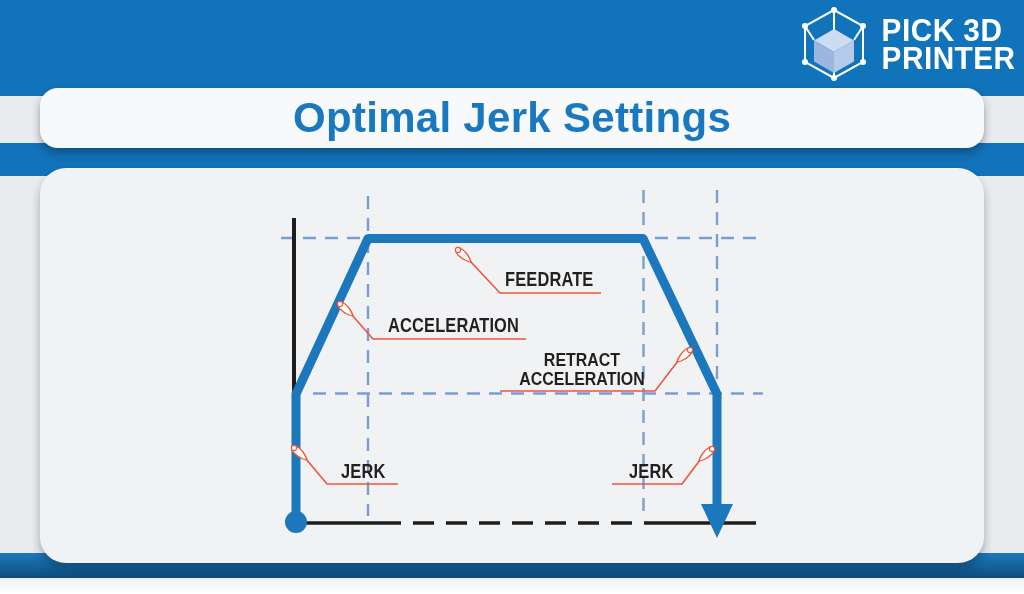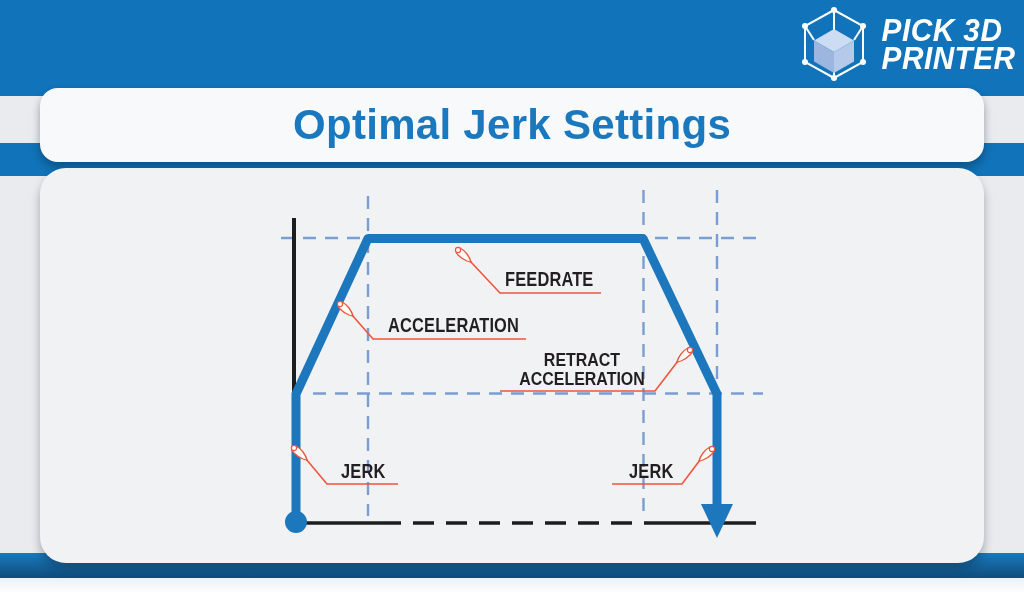--- a/index.html
+++ b/index.html
@@ -11,26 +11,26 @@
   
   .band { position:absolute; left:0; width:1024px; background:#e9ebee; }
   .band-upper { top:96px; height:47px; }
   .band-lower { top:176px; height:377px; }
   .bottom-band { position:absolute; left:0; top:553px; width:1024px; height:25px;
     background:linear-gradient(#1a7abc, #0e4c7c); }
   .footer-strip { position:absolute; left:0; top:578px; width:1024px; height:16px;
     background:linear-gradient(#eef0f2, #ffffff); }
 
   
-  .logo { position:absolute; top:5px; right:8px; display:flex; align-items:center; gap:5px;font-style:italic; }
+  .logo { position:absolute; top:5px; right:8px; display:flex; align-items:center; gap:5px; }
   .logo-text { color:#ffffff; font-weight:bold; font-size:31px; line-height:28px;
     letter-spacing:.5px; transform:scaleX(.96); transform-origin:right center; }
 
   
-  .title-banner { position:absolute; left:40px; top:88px; width:944px; height:74px;
+  .title-banner { position:absolute; left:40px; top:88px; width:944px; height:60px;
     background:#f8f9fb; border-radius:18px; box-shadow:0 5px 8px rgba(8,30,52,.38);
     display:flex; align-items:center; justify-content:center; }
   .title-banner h1 { margin:0; font-size:42px; font-weight:bold; color:#1a78bf; letter-spacing:.3px; }
 
   
   .main-panel { position:absolute; left:40px; top:168px; width:944px; height:395px;
     background:#f1f2f4; border-radius:26px; box-shadow:0 6px 10px rgba(8,30,52,.32); }
 
   .diagram-svg { position:absolute; left:0; top:0; width:1024px; height:594px; }
 

